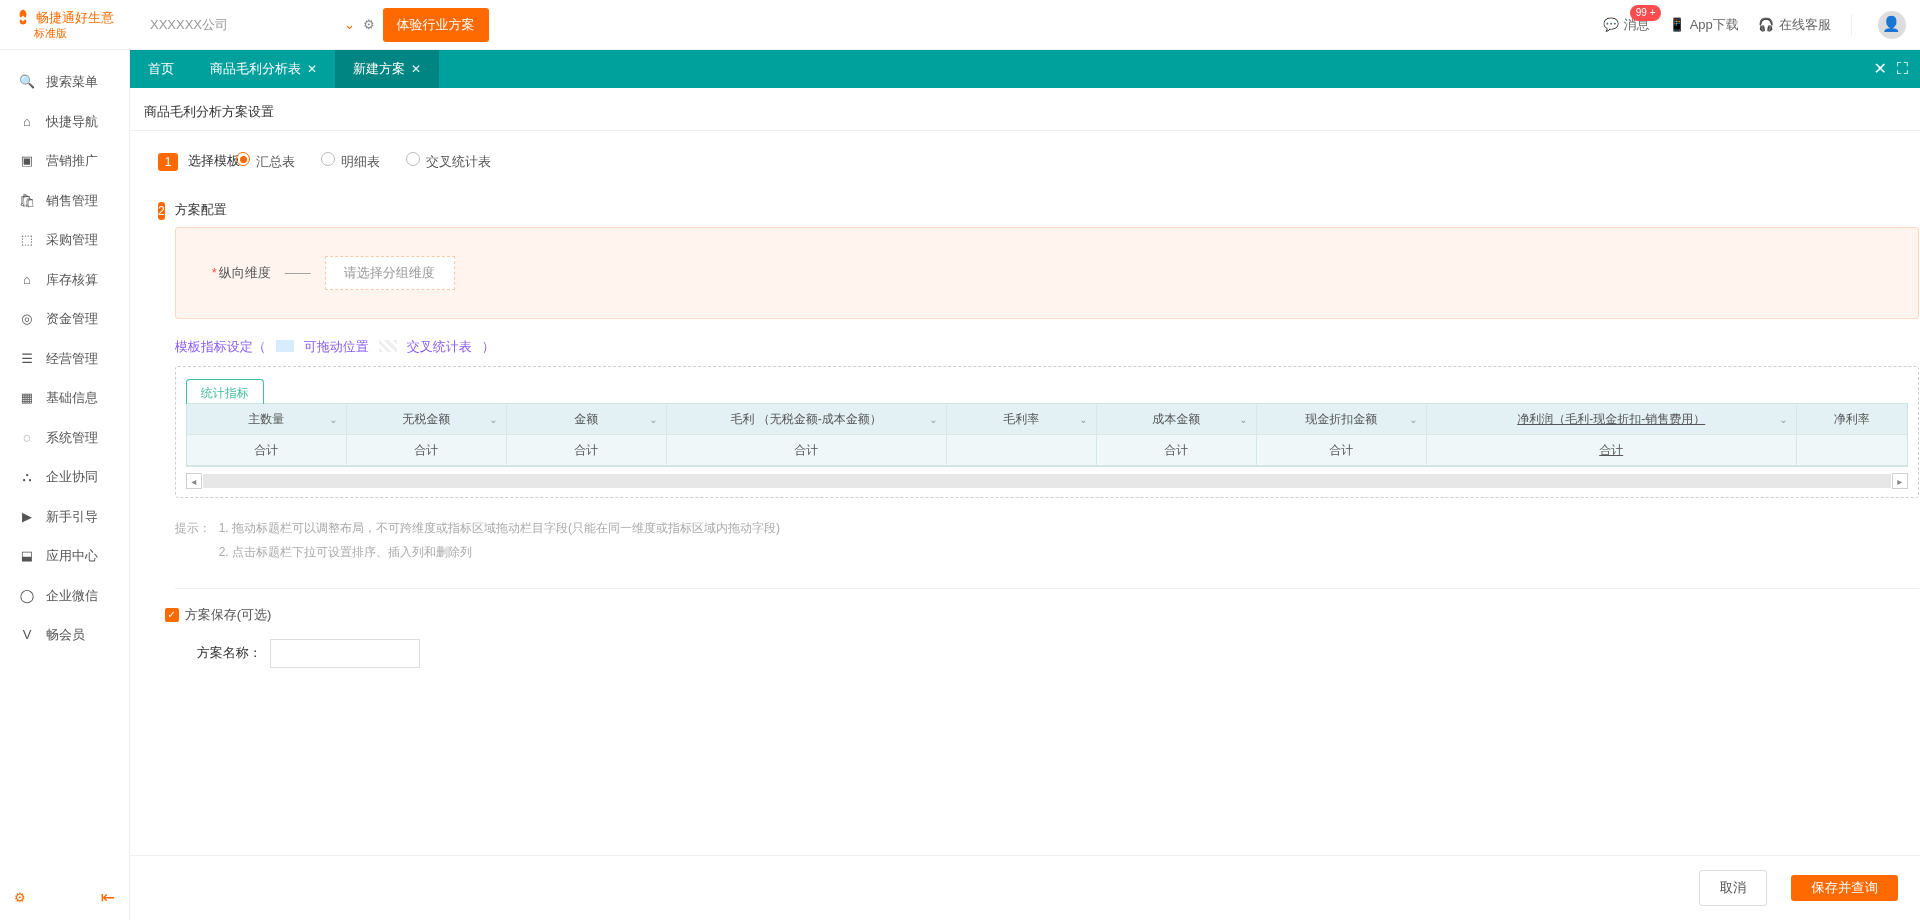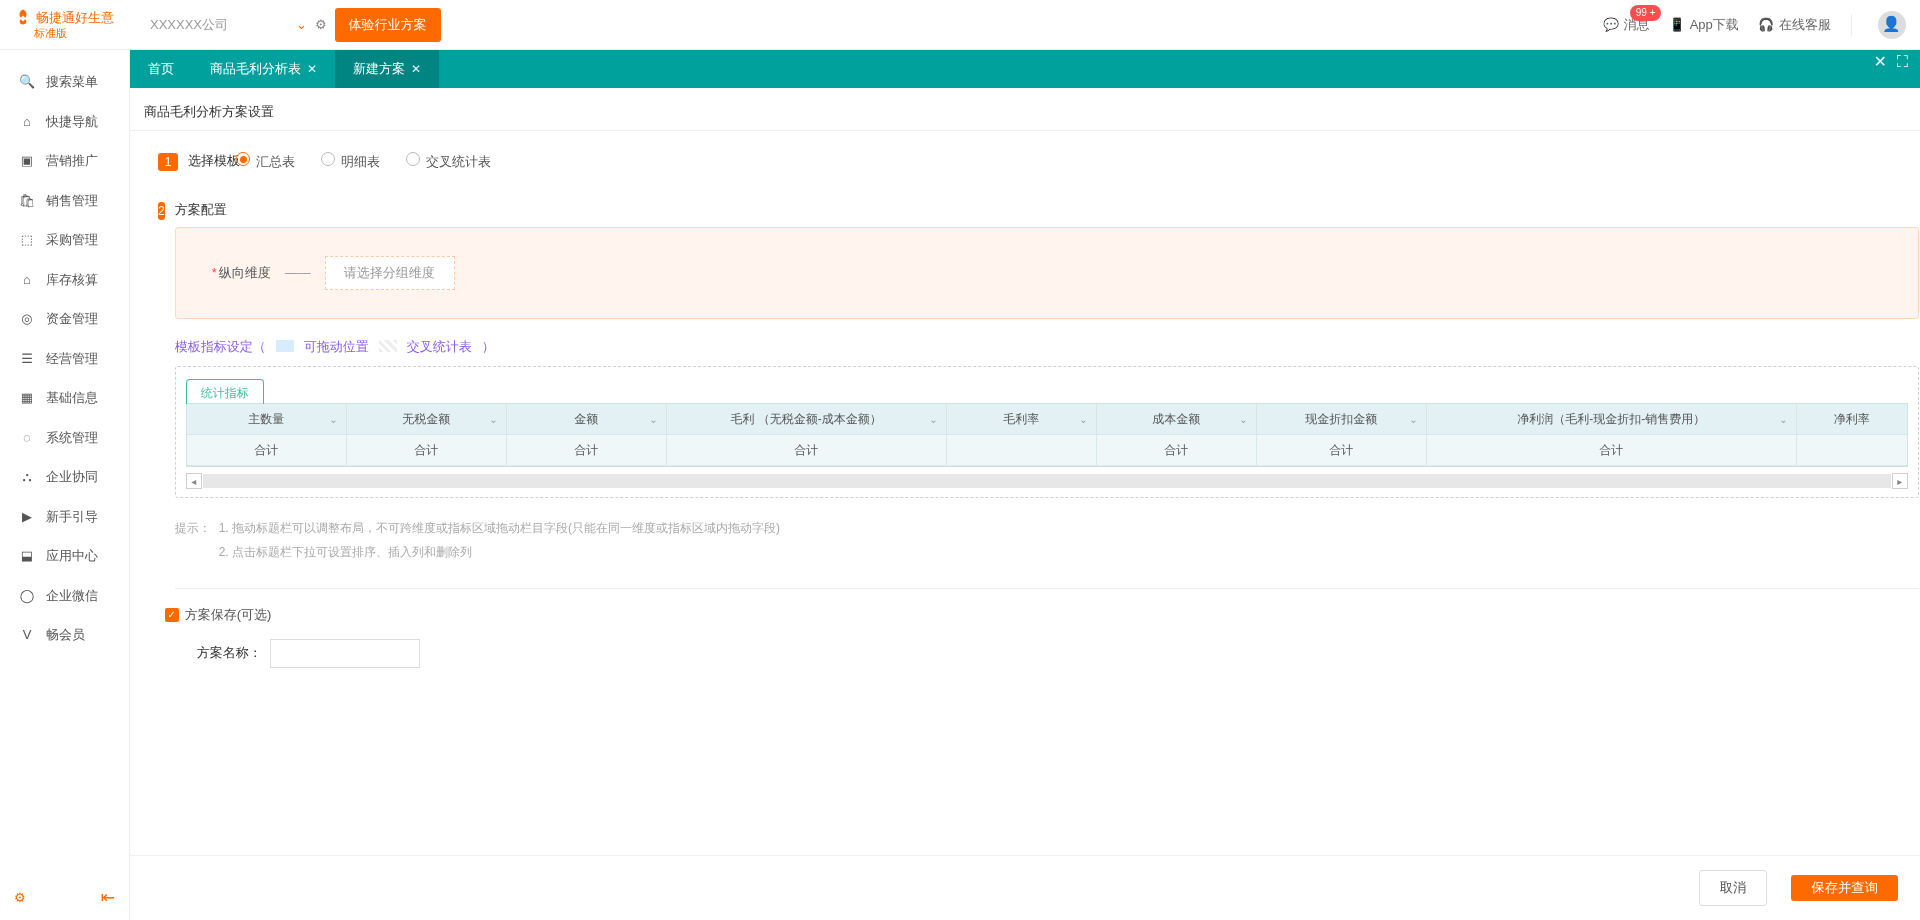--- a/index.html
+++ b/index.html
@@ -5,40 +5,40 @@
 *{box-sizing:border-box;margin:0;padding:0;}
 body{font:13px/1.5 -apple-system,BlinkMacSystemFont,"Segoe UI","Microsoft YaHei",sans-serif;color:#333;background:#fff;overflow:hidden;}
 .app{display:flex;flex-direction:column;height:920px;width:1920px;}
 
 .topbar{display:flex;align-items:center;height:50px;border-bottom:1px solid #eee;padding:0 14px;}
 .logo-box{width:116px;display:flex;flex-direction:column;align-items:flex-start;justify-content:center;padding-left:0;}
 .logo-top{display:flex;align-items:center;gap:4px;color:#ff6a00;font-weight:500;}
 .logo-top svg{fill:#ff6a00;}
 .logo-sub{color:#ff6a00;font-size:11px;margin-top:-2px;padding-left:20px;}
 .company-row{display:flex;align-items:center;gap:8px;margin-left:20px;}
-.company-sel{display:flex;align-items:center;gap:68px;color:#999;cursor:pointer;font-size:13px;}
+.company-sel{display:flex;align-items:center;gap:116px;color:#999;cursor:pointer;font-size:13px;}
 .gear{color:#888;cursor:pointer;}
 .btn-primary{background:#ff6a00;color:#fff;border:none;border-radius:3px;padding:8px 14px;cursor:pointer;font-size:13px;}
 .tb-spacer{flex:1;}
 .tb-right{display:flex;align-items:center;gap:20px;color:#666;font-size:13px;}
 .tb-item{display:flex;align-items:center;gap:4px;cursor:pointer;position:relative;}
 .badge{position:absolute;top:-10px;right:-12px;background:#ff4d4f;color:#fff;font-size:10px;line-height:1;padding:3px 6px;border-radius:8px;font-weight:500;}
 .avatar{width:28px;height:28px;background:#ddd;border-radius:50%;margin-left:6px;display:flex;align-items:center;justify-content:center;color:#fff;font-size:15px;}
 .vline{width:1px;height:22px;background:#eee;}
 
 .body{display:flex;flex:1;min-height:0;}
 .sidebar{width:130px;border-right:1px solid #eee;display:flex;flex-direction:column;padding-top:12px;position:relative;}
 .sb-item{display:flex;align-items:center;gap:10px;padding:10px 18px;color:#555;cursor:pointer;font-size:13px;}
 .sb-ico{width:18px;height:18px;display:flex;align-items:center;justify-content:center;color:#555;}
 .sb-foot{margin-top:auto;display:flex;justify-content:space-between;align-items:center;padding:10px 14px;}
 .sb-foot .gear-o{color:#ff6a00;cursor:pointer;}
 .sb-foot .coll{color:#ff6a00;cursor:pointer;font-size:17px;}
 
 .main{flex:1;display:flex;flex-direction:column;background:#fff;min-width:0;}
-.tabs{display:flex;background:#00a09d;height:38px;}
+.tabs{display:flex;align-items:center;background:#00a09d;height:38px;}
 .tab{display:flex;align-items:center;gap:6px;padding:0 18px;height:38px;color:#fff;cursor:pointer;font-size:13px;}
 .tab.active{background:#008582;}
 .tab .x{font-size:12px;opacity:.9;cursor:pointer;}
 .tabs-spacer{flex:1;}
 .tabs-act{display:flex;gap:10px;padding:0 12px;}
 .tabs-act span{color:#fff;cursor:pointer;opacity:.95;font-size:16px;}
 .content{flex:1;display:flex;flex-direction:column;min-height:0;}
 .page-title{padding:14px 14px 8px;color:#333;font-size:13px;border-bottom:1px solid #f0f0f0;}
 .form-area{padding:8px 28px;flex:1;overflow:auto;}
 .step-row{display:flex;align-items:flex-start;gap:10px;margin-top:12px;}
@@ -68,21 +68,21 @@
 .gs{background:#f0f7f8;}
 .gc{flex:0 0 auto;border-right:1px solid #d7e7e4;border-bottom:1px solid #d7e7e4;padding:6px 8px;display:flex;align-items:center;justify-content:center;color:#555;font-size:12px;position:relative;}
 .gc .chev{position:absolute;right:8px;color:#999;font-size:10px;cursor:pointer;}
 .w1{width:160px;}
 .w2{width:160px;}
 .w3{width:160px;}
 .w4{width:280px;}
 .w5{width:150px;}
 .w6{width:160px;}
 .w7{width:170px;}
-.w8{width:370px;}
+.w8{width:370px;text-decoration:underline;}
 .w9{width:110px;border-right:none;}
 .scroll-row{display:flex;align-items:center;margin-top:6px;}
 .scroll-btn{width:16px;height:16px;background:#fff;border:1px solid #d0d0d0;display:flex;align-items:center;justify-content:center;color:#888;font-size:10px;cursor:pointer;}
 .scroll-track{flex:1;height:14px;background:#e7e7e7;margin:0 1px;}
 .hints{color:#aaa;font-size:12px;margin-top:18px;line-height:2;}
 .hints .hl{display:flex;gap:8px;}
 .save-sec{border-top:1px solid #eee;margin-top:24px;padding-top:16px;}
 .chk{display:flex;align-items:center;gap:6px;color:#555;cursor:pointer;margin-left:-10px;}
 .chk .box{width:14px;height:14px;border-radius:2px;background:#ff6a00;display:flex;align-items:center;justify-content:center;color:#fff;font-size:10px;}
 .name-row{display:flex;align-items:center;gap:8px;margin:14px 0 0 22px;}

